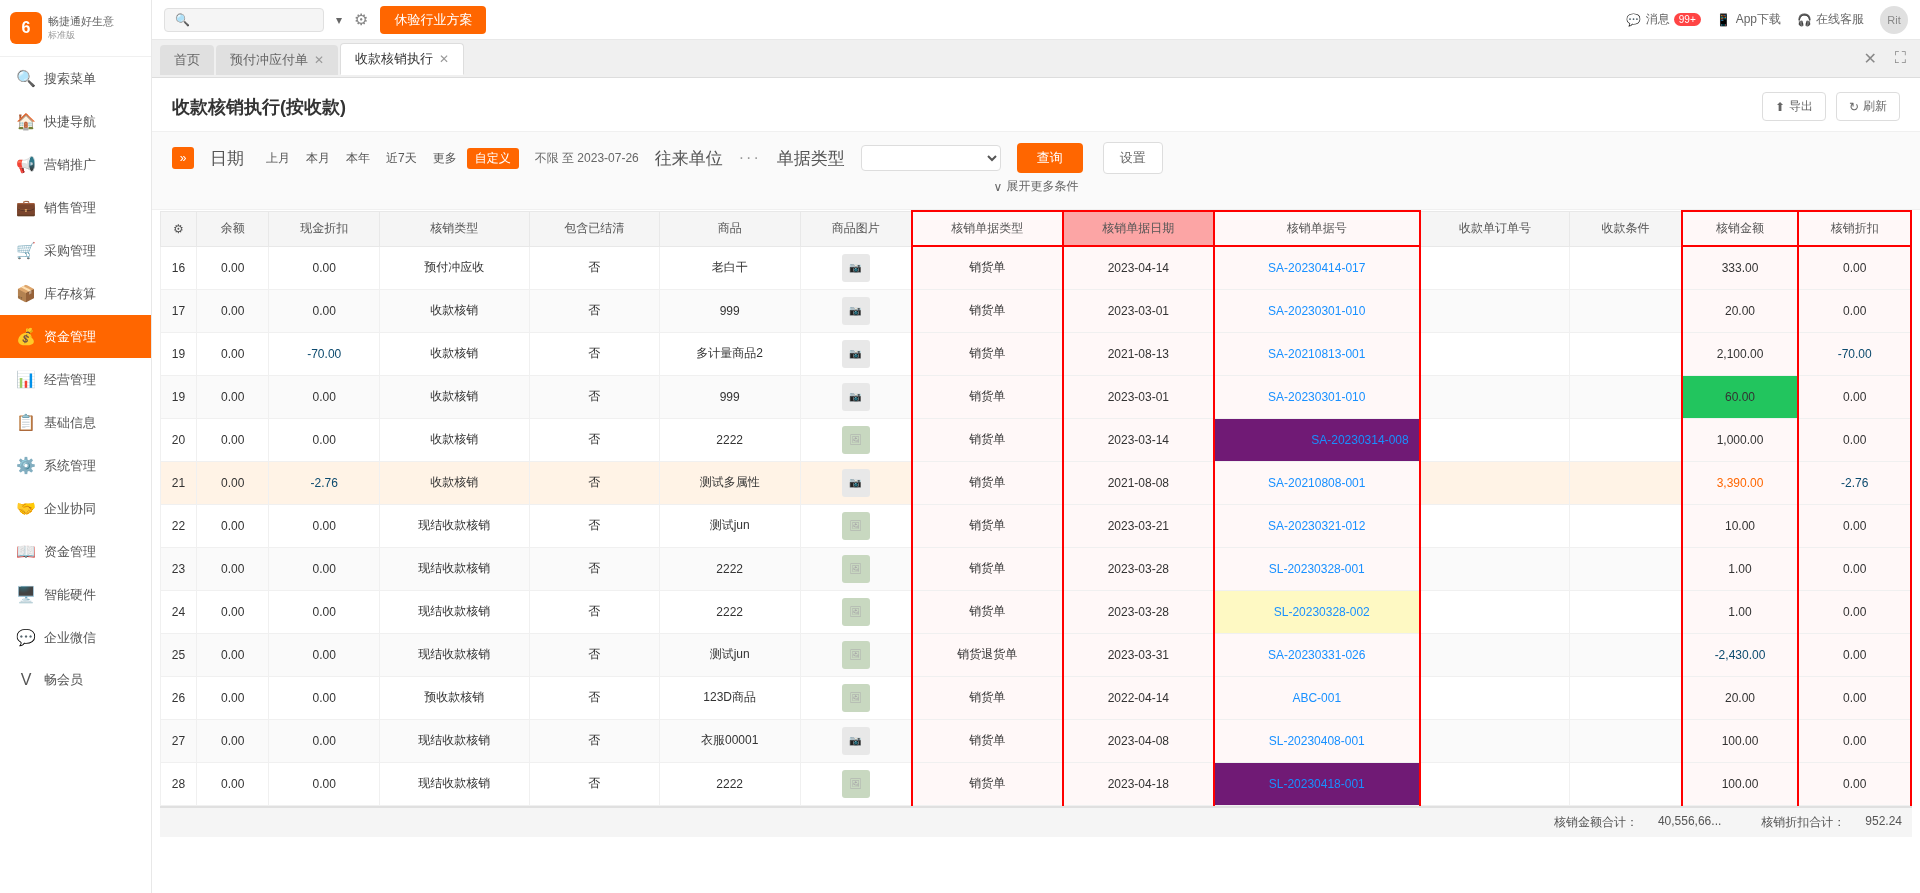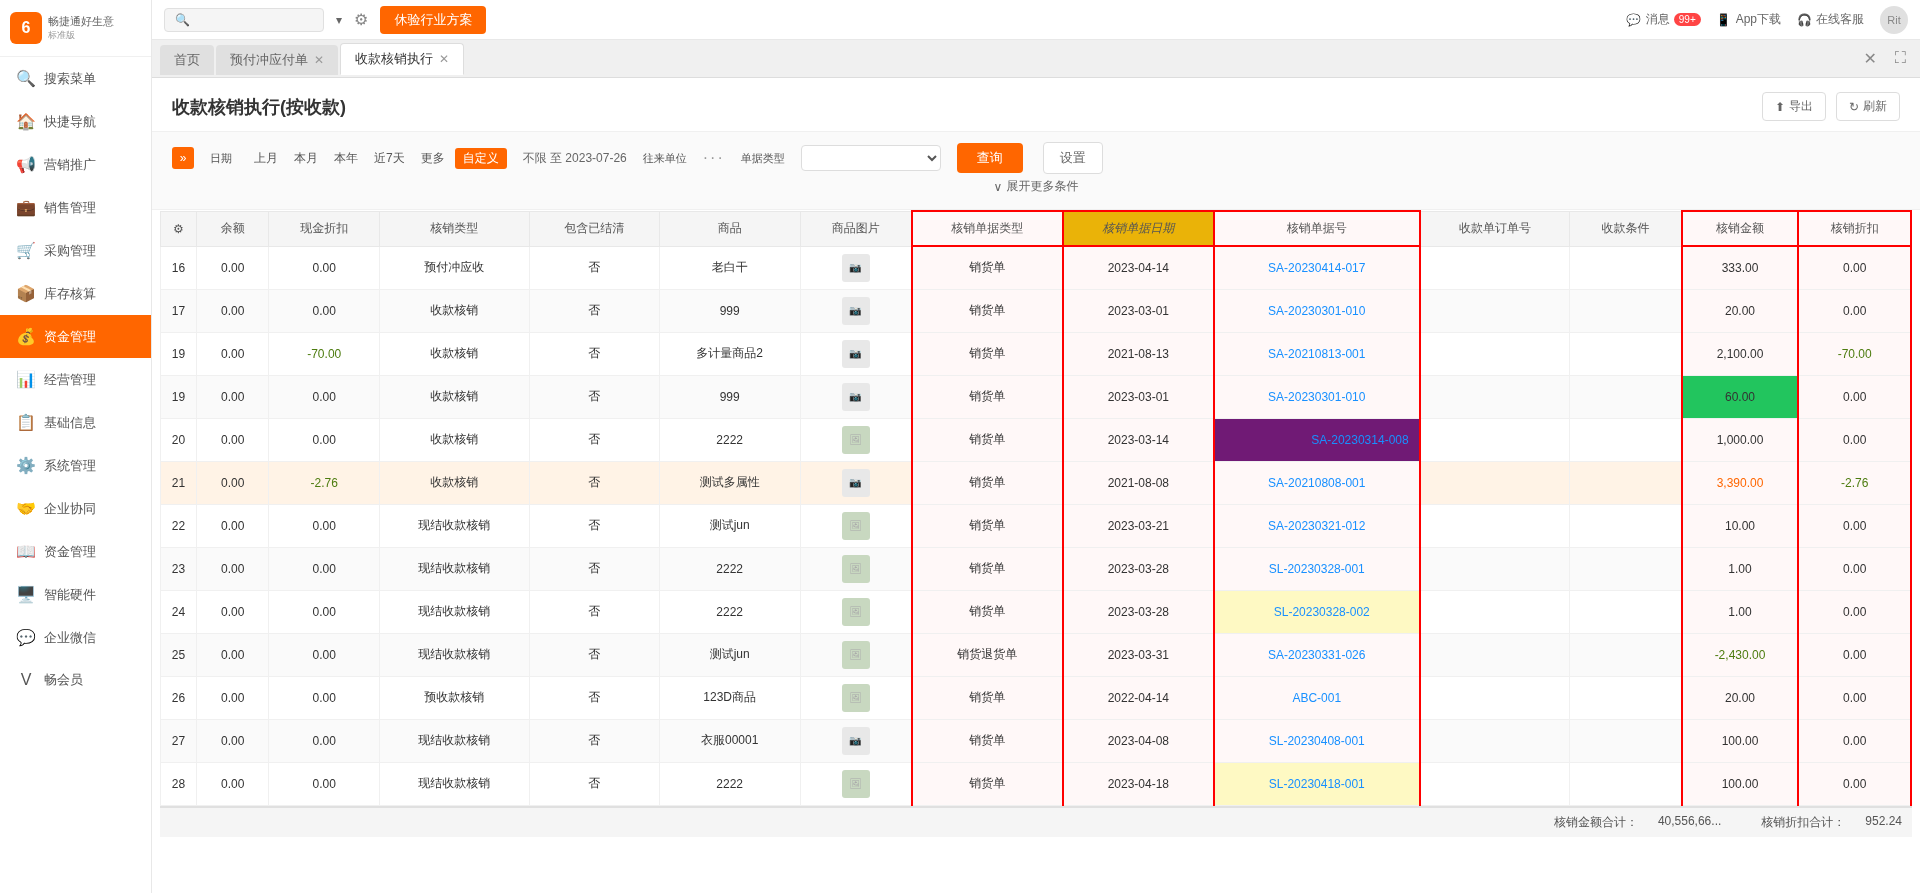--- a/index.html
+++ b/index.html
@@ -42,41 +42,41 @@
     .page-header { padding: 14px 20px 10px; border-bottom: 1px solid #f0f0f0; display: flex; align-items: center; justify-content: space-between; }
     .page-title { font-size: 18px; font-weight: bold; color: #333; }
     .page-header-actions { display: flex; gap: 10px; align-items: center; }
     .btn-export { border: 1px solid #ddd; background: #fff; padding: 5px 12px; border-radius: 4px; font-size: 12px; color: #666; cursor: pointer; display: flex; align-items: center; gap: 4px; }
     .btn-refresh { border: 1px solid #ddd; background: #fff; padding: 5px 12px; border-radius: 4px; font-size: 12px; color: #666; cursor: pointer; display: flex; align-items: center; gap: 4px; }
 
     
     .filter-area { padding: 10px 20px; border-bottom: 1px solid #f0f0f0; background: #fafafa; }
     .filter-row { display: flex; align-items: center; gap: 16px; flex-wrap: wrap; }
     .filter-toggle { background: #ff6600; color: #fff; border: none; width: 22px; height: 22px; border-radius: 3px; cursor: pointer; font-size: 12px; display: flex; align-items: center; justify-content: center; }
-    .filter-label { font-size: 11px; color: #555; white-space: nowrap; }
+    .filter-label { font-size: 17px; color: #555; white-space: nowrap; }
     .filter-date-btns { display: flex; gap: 4px; align-items: center; }
     .filter-date-btn { font-size: 12px; color: #555; padding: 2px 6px; cursor: pointer; }
     .filter-date-btn.custom { background: #ff6600; color: #fff; border-radius: 3px; padding: 2px 8px; }
     .filter-select { border: 1px solid #ddd; border-radius: 4px; padding: 4px 10px; font-size: 12px; color: #555; min-width: 140px; background: #fff; }
     .filter-dots { color: #999; font-size: 16px; letter-spacing: 2px; }
     .filter-btn-query { background: #ff6600; color: #fff; border: none; padding: 6px 20px; border-radius: 4px; font-size: 13px; cursor: pointer; }
     .filter-btn-set { border: 1px solid #ddd; background: #fff; padding: 6px 16px; border-radius: 4px; font-size: 13px; color: #666; cursor: pointer; margin-left: 4px; }
     .expand-more { display: flex; align-items: center; justify-content: center; gap: 4px; font-size: 12px; color: #666; cursor: pointer; padding: 4px 0; }
 
     
     .table-wrap { flex: 1; overflow: auto; padding: 0 8px 8px; }
     table { width: 100%; border-collapse: collapse; font-size: 12px; }
     thead tr { background: #f5f5f5; }
     thead th { padding: 8px 10px; text-align: center; border: 1px solid #e8e8e8; font-weight: normal; color: #555; white-space: nowrap; position: sticky; top: 0; background: #f5f5f5; z-index: 2; }
     tbody tr { background: #fff; }
     tbody tr:nth-child(even) { background: #fafafa; }
     tbody tr.highlighted { background: #fff3e6; }
     tbody td { padding: 7px 10px; text-align: center; border: 1px solid #f0f0f0; white-space: nowrap; }
     .td-link { color: #1890ff; text-decoration: none; cursor: pointer; }
-    .td-red { color: #4d7c0f; }
+    .td-red { color: #0c4a6e; }
     .td-orange { color: #ff6600; }
     .img-placeholder { width: 28px; height: 28px; background: #e8e8e8; border-radius: 3px; display: inline-flex; align-items: center; justify-content: center; font-size: 10px; color: #aaa; margin: auto; }
     .img-placeholder.has-img { background: #c8d8c0; }
 
     
     .table-footer { background: #f5f5f5; border-top: 2px solid #e0e0e0; padding: 6px 10px; display: flex; justify-content: flex-end; gap: 20px; font-size: 12px; color: #555; }
 
     
     ::-webkit-scrollbar { width: 6px; height: 6px; }
     ::-webkit-scrollbar-track { background: #f1f1f1; }
@@ -257,21 +257,21 @@
         <thead>
           <tr>
             <th style="width:36px;">⚙</th>
             <th>余额</th>
             <th>现金折扣</th>
             <th>核销类型</th>
             <th>包含已结清</th>
             <th>商品</th>
             <th>商品图片</th>
             <th style="border:2px solid red;background:#fff8f8;">核销单据类型</th>
-            <th style="border:2px solid red;background:#eab308;font-style:italic;">核销单据日期</th>
+            <th style="border:2px solid red;background:#fca5a5;">核销单据日期</th>
             <th style="border:2px solid red;background:#fff8f8;">核销单据号</th>
             <th>收款单订单号</th>
             <th>收款条件</th>
             <th style="border:2px solid red;background:#fff8f8;">核销金额</th>
             <th style="border:2px solid red;background:#fff8f8;">核销折扣</th>
           </tr>
         </thead>
         <tbody id="table-body">
             <tr>
     <td>16</td>
@@ -468,21 +468,21 @@
             <tr>
     <td>28</td>
     <td>0.00</td>
     <td class="">0.00</td>
     <td>现结收款核销</td>
     <td>否</td>
     <td>2222</td>
     <td style="text-align:center;"><div class="img-placeholder has-img">🖼</div></td>
     <td style="border-left:2px solid red;border-right:2px solid red;background:#fff8f8;">销货单</td>
     <td style="border-left:2px solid red;border-right:2px solid red;background:#fff8f8;">2023-04-18</td>
-    <td style="border-left:2px solid red;border-right:2px solid red;background:#fef9c3;"><a class="td-link">SL-20230418-001</a></td>
+    <td style="border-left:2px solid red;border-right:2px solid red;background:#701a75;"><a class="td-link">SL-20230418-001</a></td>
     <td></td>
     <td></td>
     <td class="" style="border-left:2px solid red;border-right:2px solid red;background:#fff8f8;">100.00</td>
     <td class="" style="border-left:2px solid red;border-right:2px solid red;background:#fff8f8;">0.00</td>
   </tr>
           </tbody>
       </table>
       <div class="table-footer">
         <span>核销金额合计：</span>
         <span>40,556,66...</span>

